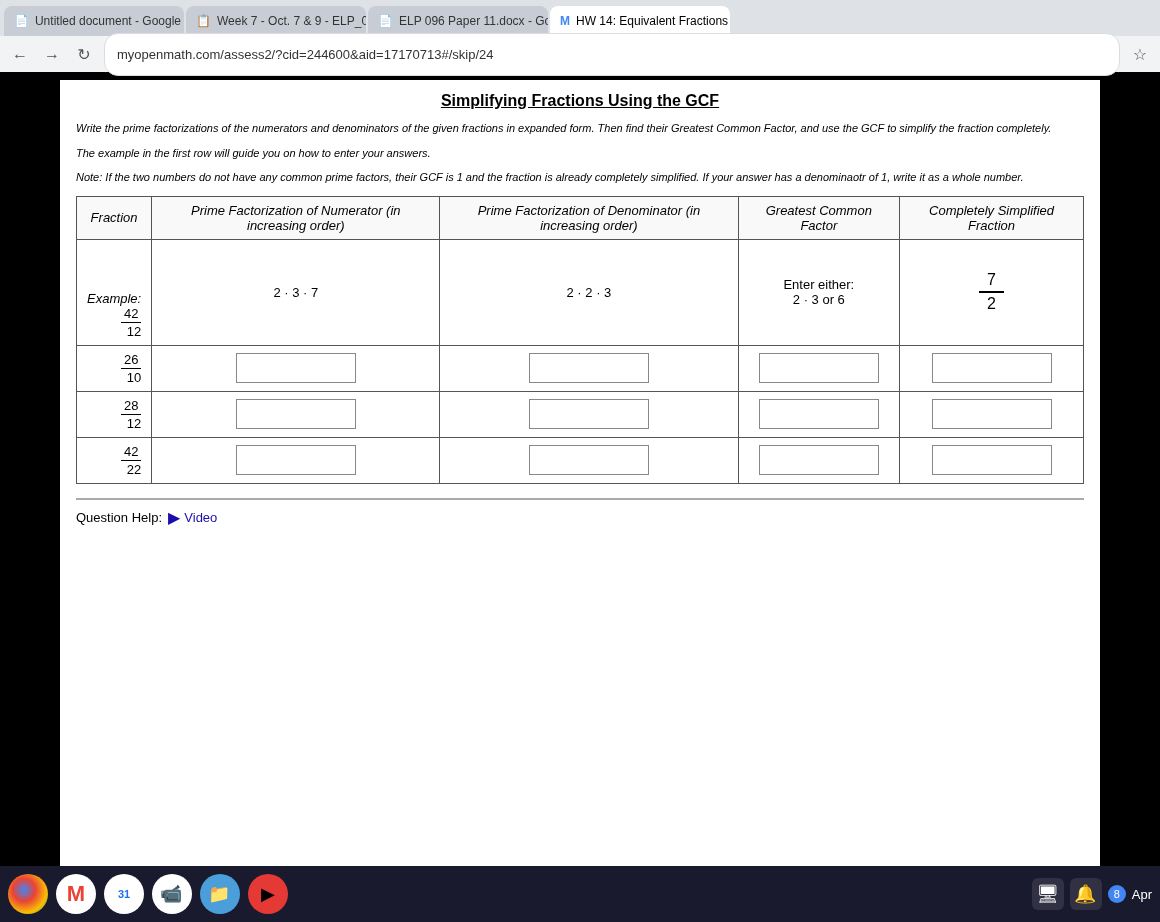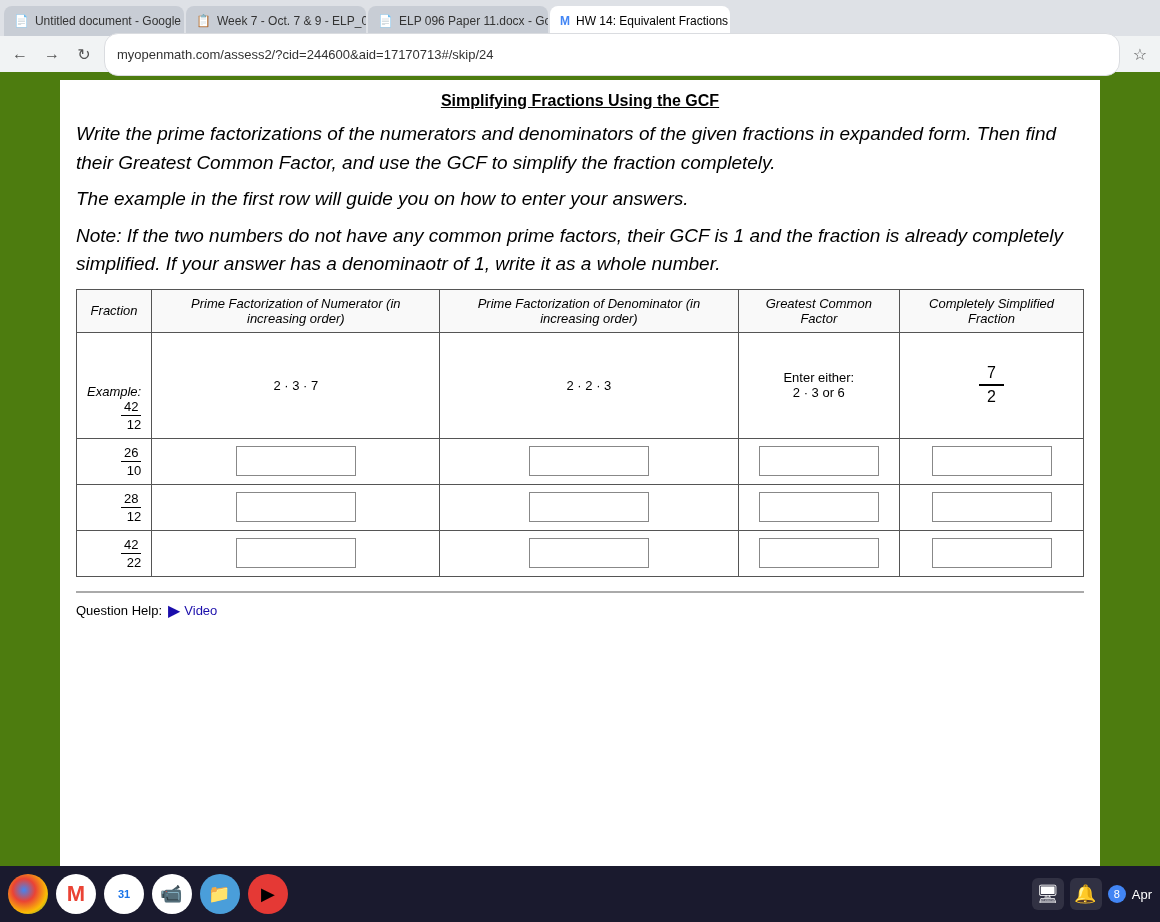--- a/index.html
+++ b/index.html
@@ -97,21 +97,21 @@
     .page-title {
       text-align: center;
       font-size: 16px;
       font-weight: bold;
       margin-bottom: 10px;
       text-decoration: underline;
     }
 
     .instructions {
       font-style: italic;
-      font-size: 19px;
+      font-size: 11px;
       line-height: 1.5;
       margin-bottom: 8px;
     }
 
     .instructions p {
       margin-bottom: 8px;
     }
 
     
     .fraction-table {
@@ -316,21 +316,21 @@
     <button class="nav-btn">←</button>
     <button class="nav-btn">→</button>
     <button class="nav-btn">↻</button>
     <div class="address-bar">
       <span>myopenmath.com/assess2/?cid=244600&amp;aid=17170713#/skip/24</span>
     </div>
     <button class="nav-btn">☆</button>
   </div>
 </div>
 
-<div style="background: #4d7c0f; padding: 8px 0; height: calc(922px - 72px - 56px); overflow: auto;">
+<div style="background: #000000; padding: 8px 0; height: calc(922px - 72px - 56px); overflow: auto;">
   <div class="page-content">
 
     <div class="page-title">Simplifying Fractions Using the GCF</div>
 
     <div class="instructions">
       <p>Write the prime factorizations of the numerators and denominators of the given fractions in expanded form. Then find their Greatest Common Factor, and use the GCF to simplify the fraction completely.</p>
       <p>The example in the first row will guide you on how to enter your answers.</p>
       <p>Note: If the two numbers do not have any common prime factors, their GCF is 1 and the fraction is already completely simplified. If your answer has a denominaotr of 1, write it as a whole number.</p>
     </div>
 

